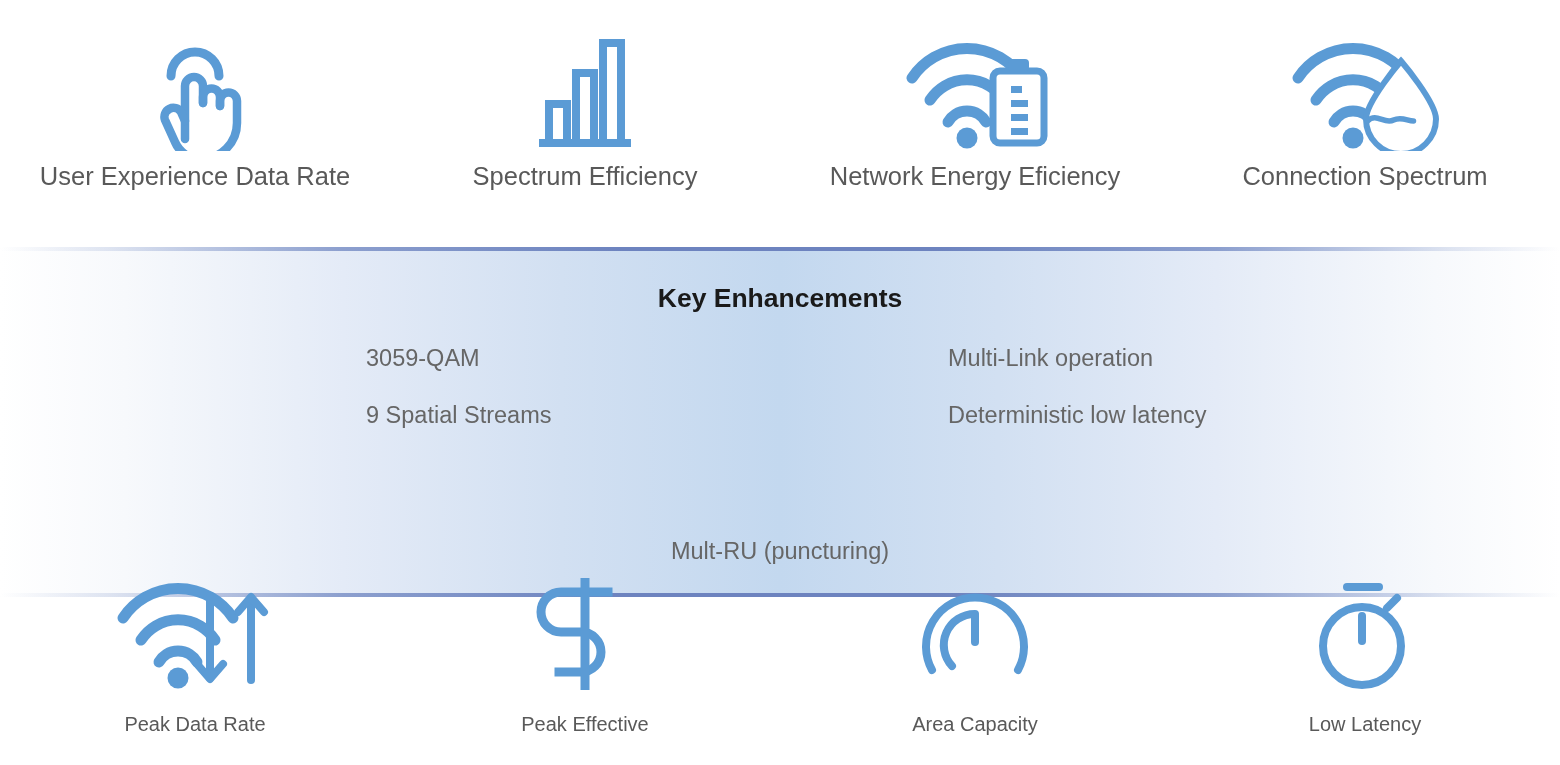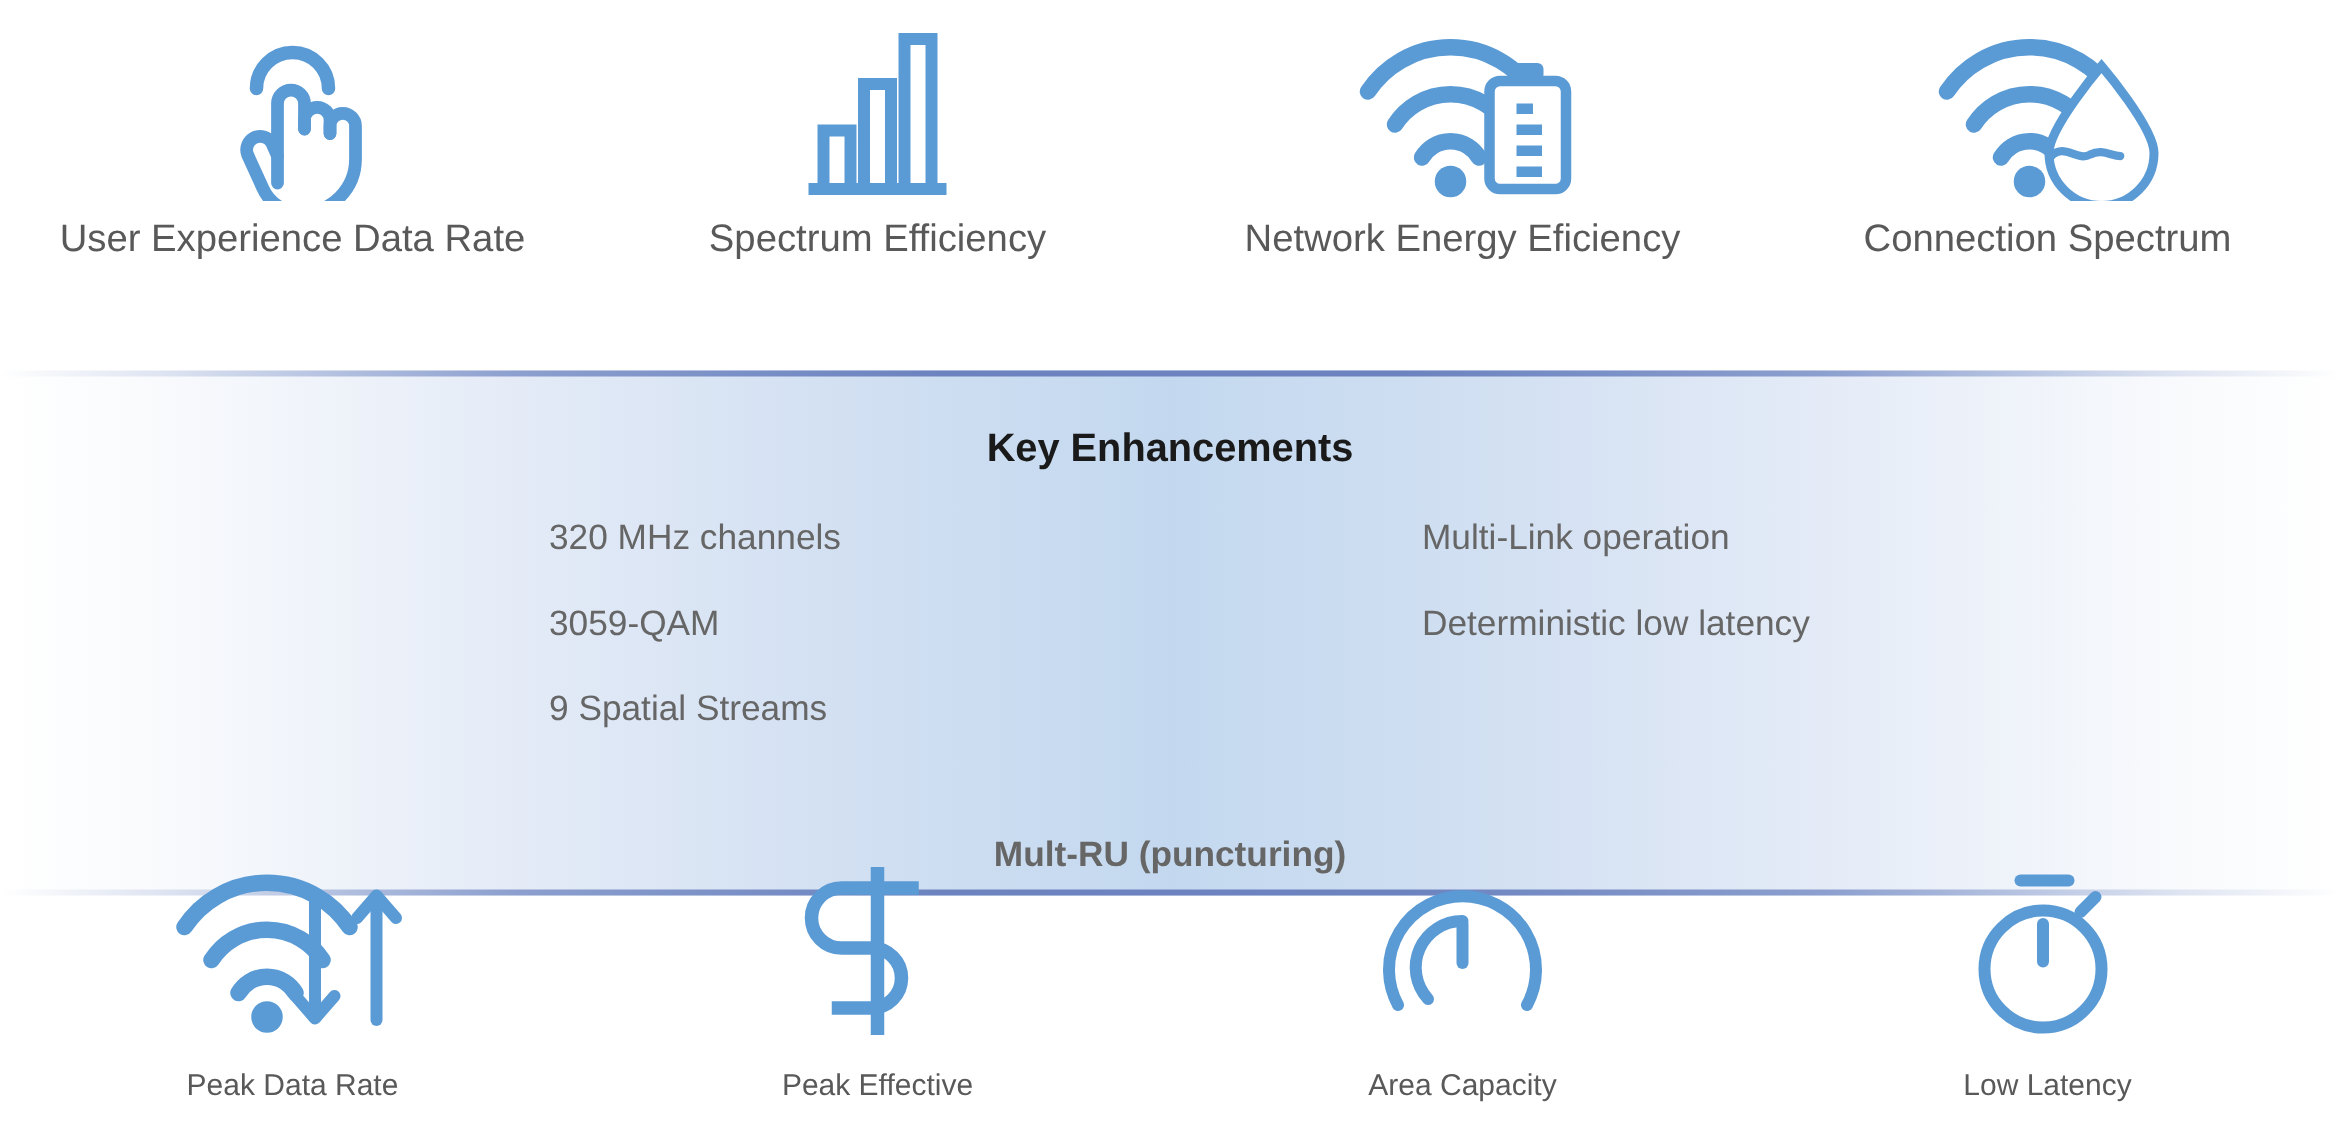--- a/index.html
+++ b/index.html
@@ -27,21 +27,21 @@
   .row-top    { top: 0;   height: 207px; }
   .row-bottom { top: 557px; height: 208px; }
 
   .cell {
     flex: 1 1 0;
     display: flex;
     flex-direction: column;
     align-items: center;
     justify-content: flex-start;
   }
-  .row-top .cell    { padding-top: 14px; }
+  .row-top .cell    { padding-top: 14px; justify-content: center; }
   .row-bottom .cell { padding-top: 18px; }
 
   .icon-box {
     display: flex;
     align-items: center;
     justify-content: center;
     height: 122px;
   }
   .row-bottom .icon-box { height: 118px; }
 
@@ -118,27 +118,26 @@
   .col-right { padding-left: 168px; }
   .item {
     color: #666666;
     font-size: 23.5px;
     line-height: 1;
     height: 57px;
     white-space: nowrap;
   }
   .band-footer {
     position: absolute;
-    top: 309px;
+    top: 291px;
     left: 0;
     width: 1560px;
     text-align: center;
     font-size: 23.5px;
     color: #666666;
-    font-weight: bold;
   }
 </style>
 </head>
 <body>
 
 <div class="page">
 
   <div class="row row-top">
 
     <div class="cell">
@@ -221,21 +220,20 @@
 
   </div>
 
   <div class="band">
     <div class="band-rule top"></div>
 
     <div class="band-title">Key Enhancements</div>
 
     <div class="cols">
       <div class="col col-left">
-        <div class="item">320 MHz channels</div>
         <div class="item">3059-QAM</div>
         <div class="item">9 Spatial Streams</div>
       </div>
       <div class="col col-right">
         <div class="item">Multi-Link operation</div>
         <div class="item">Deterministic low latency</div>
       </div>
     </div>
 
     <div class="band-footer">Mult-RU (puncturing)</div>

